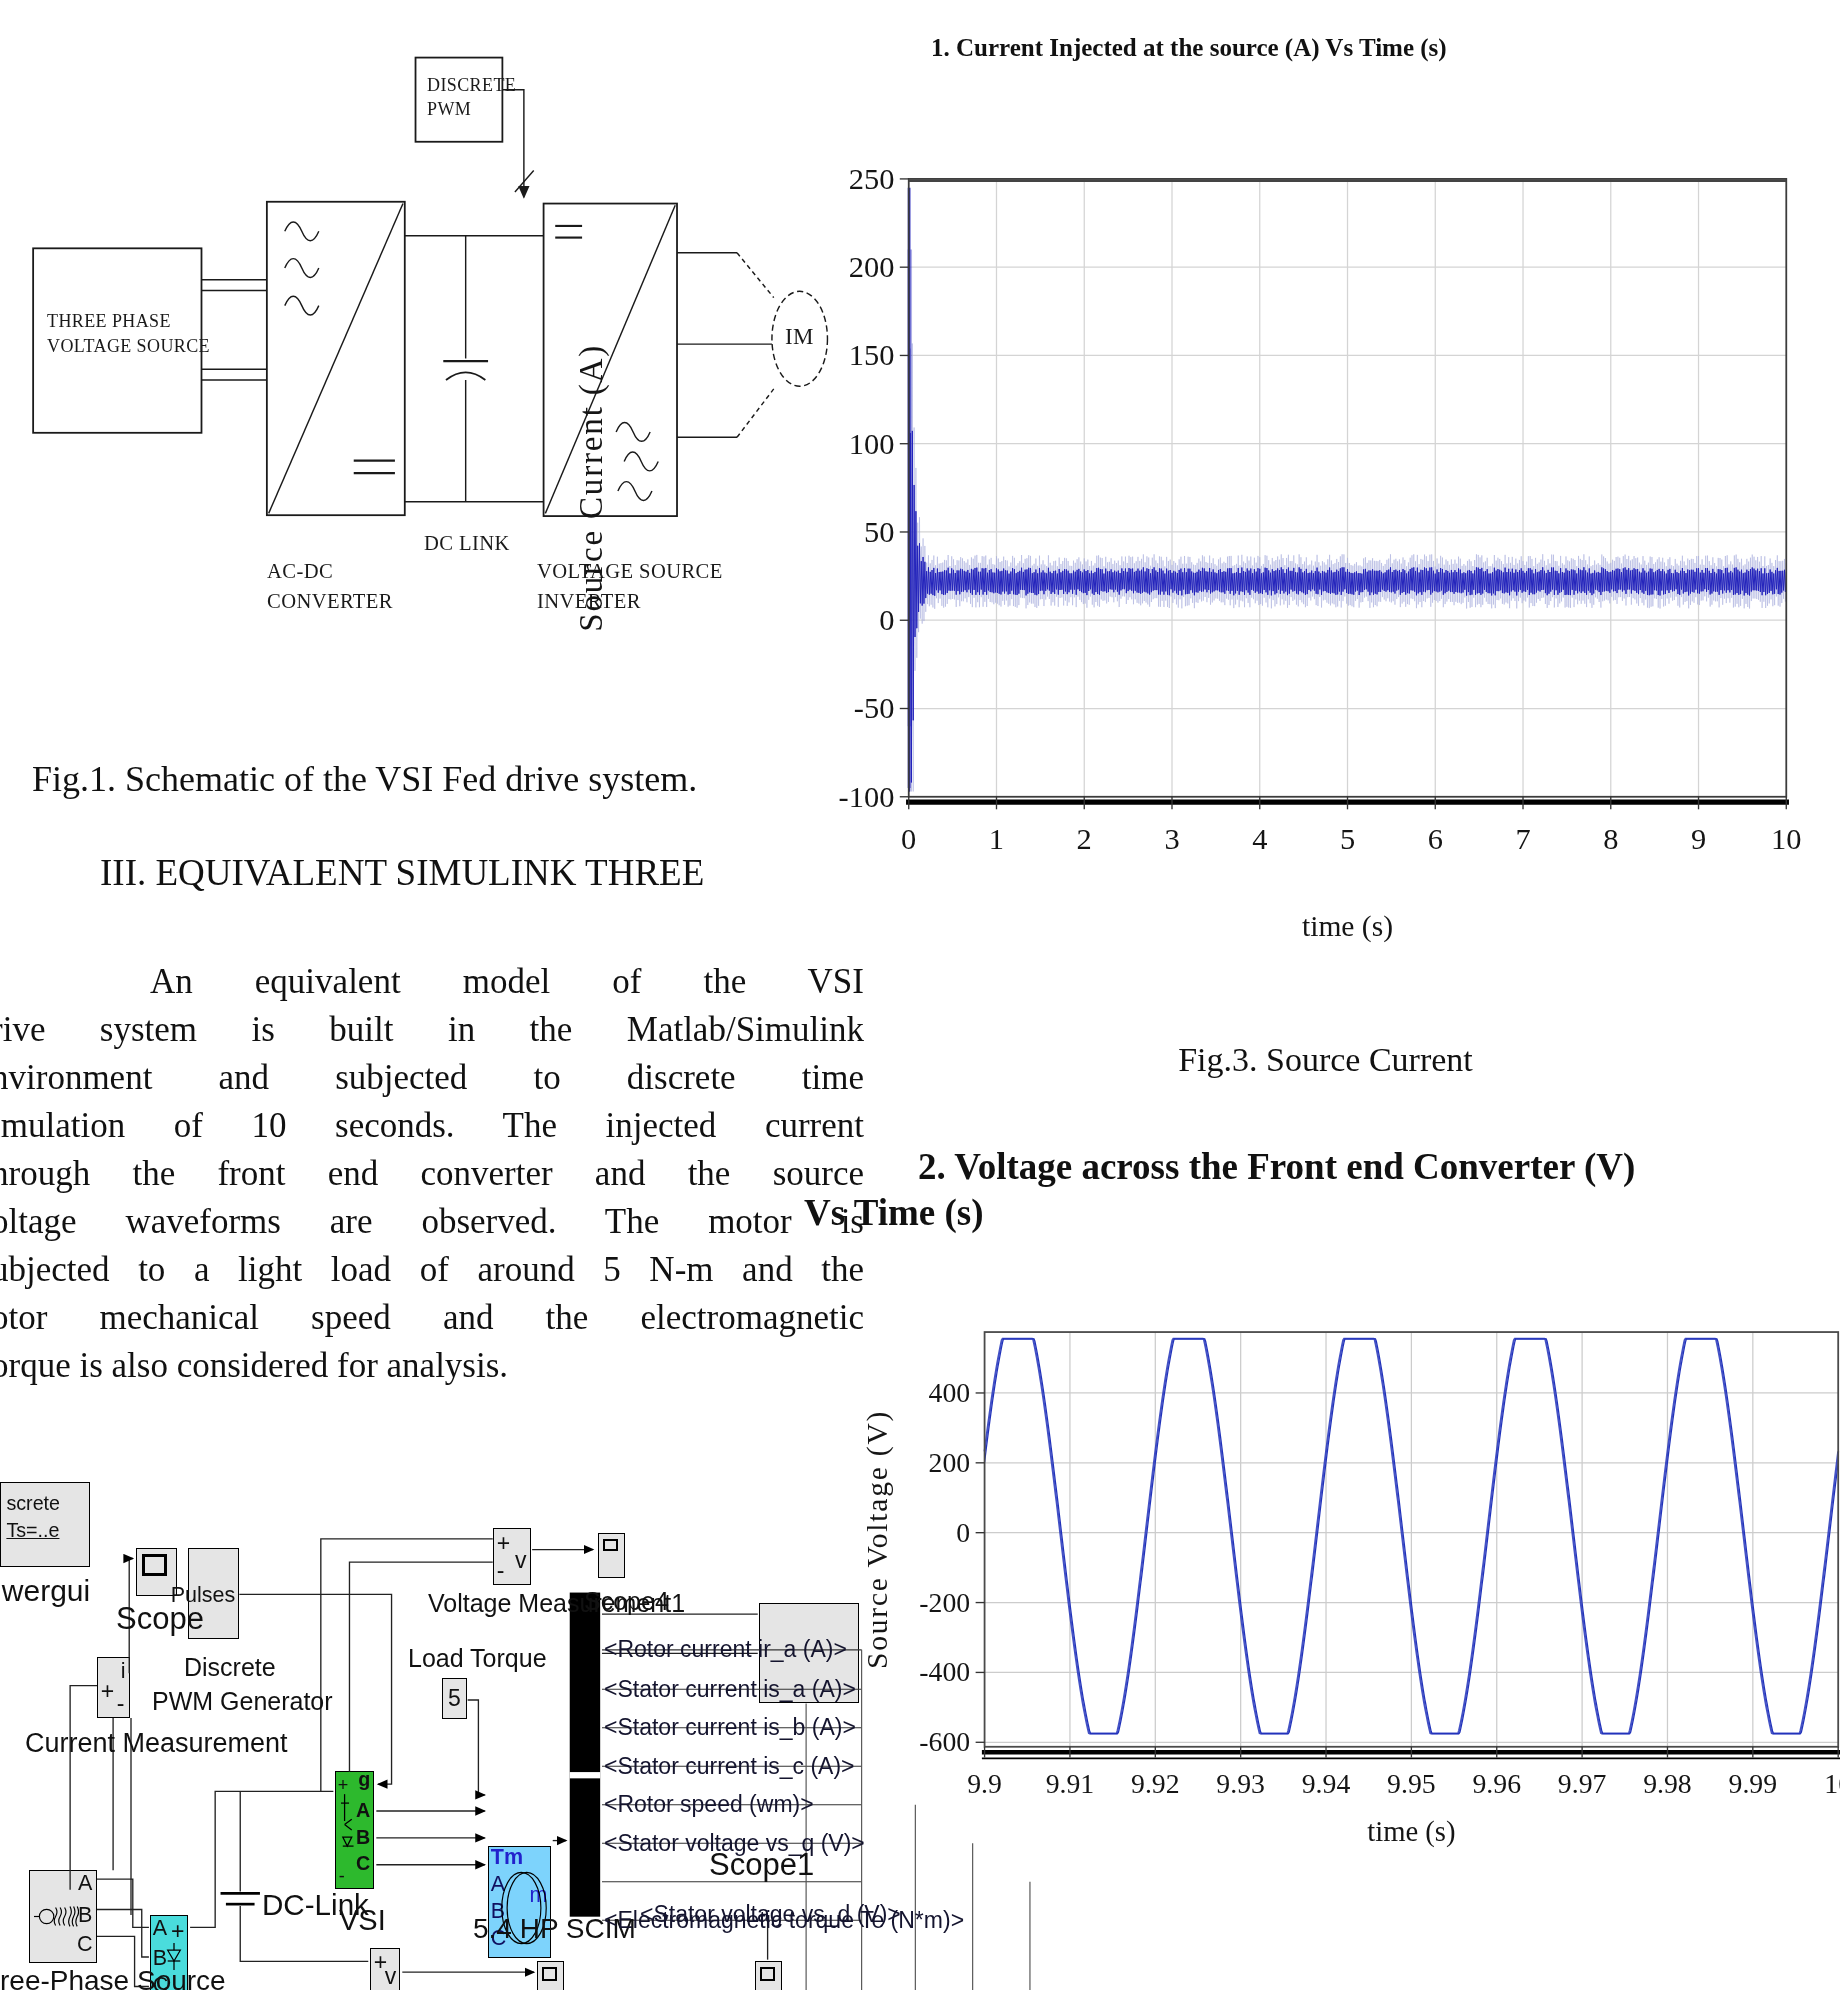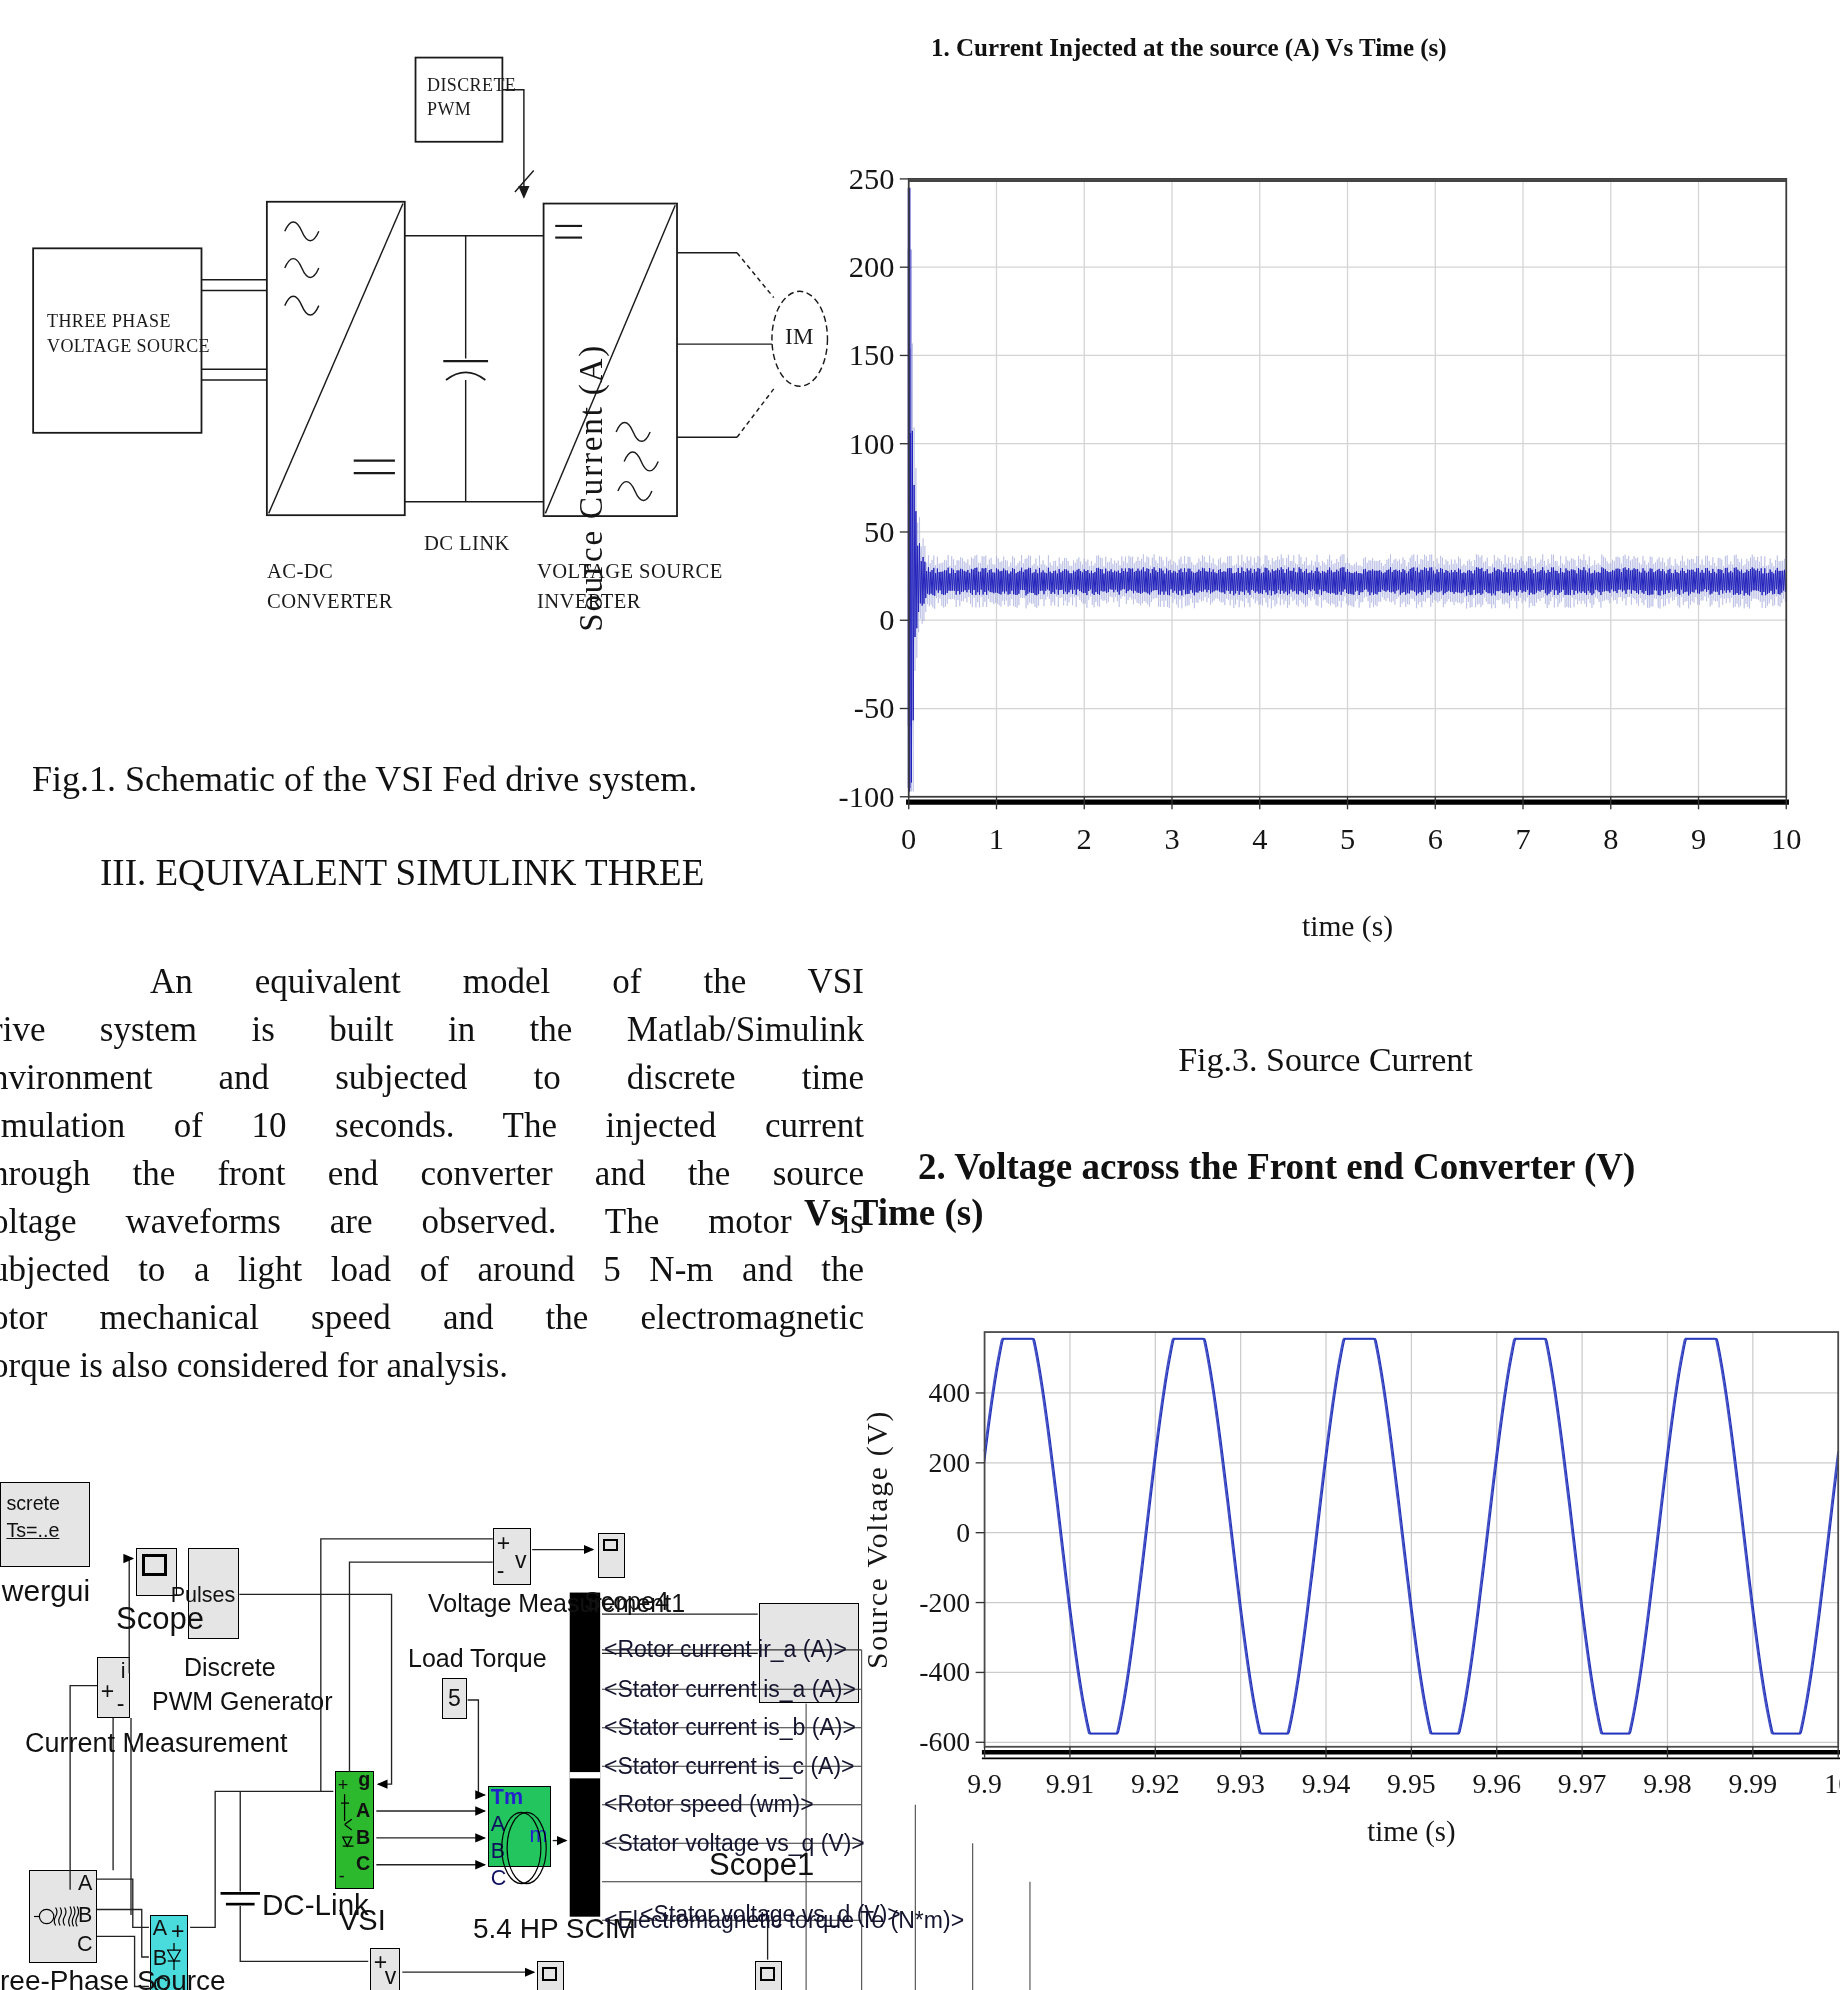--- a/index.html
+++ b/index.html
@@ -280,21 +280,21 @@
   <span class="port" style="left:2.7px;bottom:2.7px;font-size:18px">-</span>
   <svg class="abs" style="left:5.4px;top:21.5px" width="21.5" height="63" fill="none" stroke="#000" stroke-width="1.4" viewBox="0 0 24 70">
     <line x1="4" y1="0" x2="4" y2="30"></line>
       <line x1="0" y1="10" x2="9" y2="10"></line>
     <path d="M4,34 l8,-6 M4,34 l8,6"></path>
       <path d="M2,48 l10,0 l-5,10 z"></path>
       <line x1="2" y1="58" x2="14" y2="58"></line>
   </svg>
 </div>
 
-<div class="blk sans" style="left:488px;top:1786px;width:63px;height:81px;background:#22c55e">
+<div class="blk sans" style="left:488px;top:1846px;width:63px;height:112px;background:#7dd3fc">
   <span class="port bold" style="left:1.8px;top:0;font-size:21.5px;color:#2222cc">Tm</span>
   <span class="port" style="left:1.8px;top:27px;font-size:21.5px;color:#101060">A</span>
   <span class="port" style="left:1.8px;top:54px;font-size:21.5px;color:#101060">B</span>
   <span class="port" style="left:1.8px;top:81px;font-size:21.5px;color:#101060">C</span>
   <span class="port" style="right:2.7px;top:38px;font-size:21.5px;color:#2222cc">m</span>
   <svg class="abs" style="left:10.7px;top:16px" width="48" height="90" fill="none" stroke="#000" stroke-width="1.3" viewBox="0 0 54 100">
     <ellipse cx="30" cy="50" rx="22" ry="40"></ellipse>
       <ellipse cx="24" cy="50" rx="22" ry="40"></ellipse>
   </svg>
 </div>

